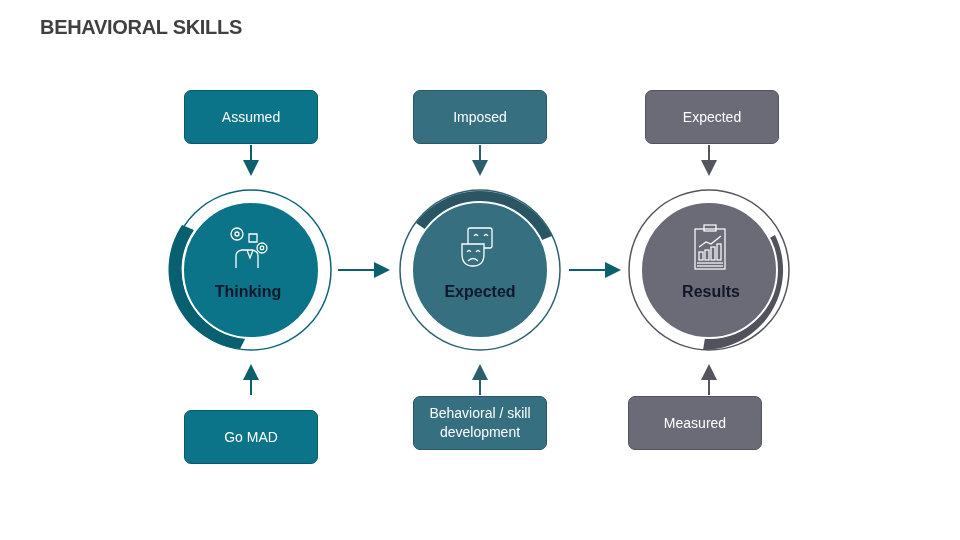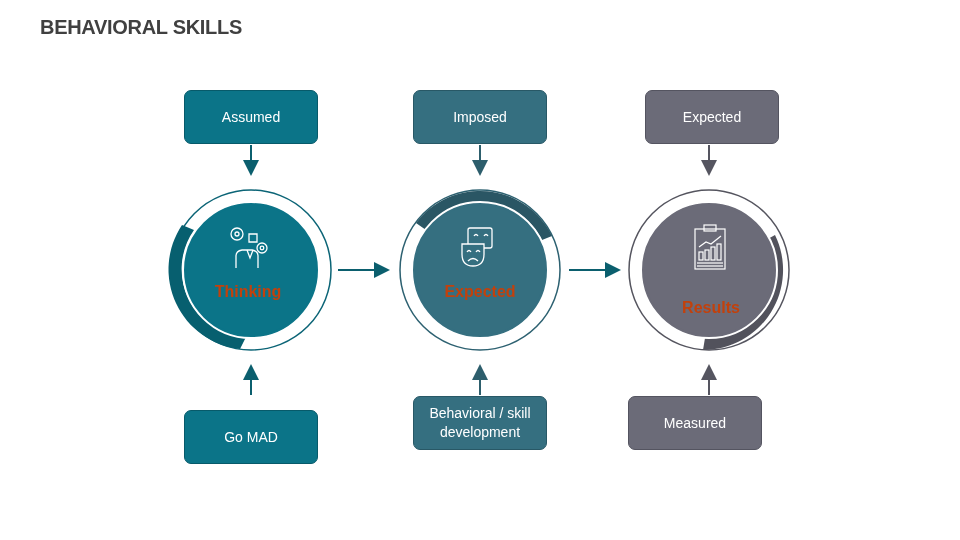--- a/index.html
+++ b/index.html
@@ -7,21 +7,21 @@
          font-family:"Liberation Sans", "DejaVu Sans", sans-serif; }
   .title { position:absolute; left:40px; top:16px; font-size:20px; font-weight:bold; color:#404040;
            letter-spacing:-0.3px; font-family:"Liberation Sans", sans-serif; }
   .box { position:absolute; width:134px; height:54px; border-radius:7px; color:#fff;
          display:flex; align-items:center; justify-content:center; text-align:center;
          font-size:14px; line-height:19px; box-sizing:border-box; }
   .teal1 { background:#0b7488; border:1.5px solid #075a6a; }
   .teal2 { background:#356f80; border:1.5px solid #285866; }
   .gray  { background:#6b6b78; border:1.5px solid #545460; }
   svg.diagram { position:absolute; left:0; top:0; }
-  .circ-label { position:absolute; color:#c2410c; font-weight:bold; font-size:16px; text-align:center; width:120px; }
+  .circ-label { position:absolute; color:#0f172a; font-weight:bold; font-size:16px; text-align:center; width:120px; }
 </style>
 </head>
 <body>
 
 <div class="title">BEHAVIORAL SKILLS</div>
 
 <svg class="diagram" width="960" height="540" viewBox="0 0 960 540">
   <defs>
     <marker id="ahTeal" markerWidth="8" markerHeight="8" refX="6" refY="4" orient="auto">
       <path d="M0,0 L8,4 L0,8 Z" fill="#0b5f6e"></path>
@@ -91,21 +91,21 @@
       <rect x="711" y="247" width="4" height="13"></rect>
       <rect x="717" y="244" width="4" height="16"></rect>
       <line x1="697" y1="263" x2="723" y2="263"></line>
       <line x1="697" y1="266" x2="723" y2="266"></line>
     </g>
   </g>
 </svg>
 
 <div class="circ-label" style="left:188px; top:283px;">Thinking</div>
 <div class="circ-label" style="left:420px; top:283px;">Expected</div>
-<div class="circ-label" style="left:651px; top:283px;margin-top:16px;">Results</div>
+<div class="circ-label" style="left:651px; top:283px;">Results</div>
 
 <div class="box teal1" style="left:184px; top:90px;">Assumed</div>
 <div class="box teal2" style="left:413px; top:90px;">Imposed</div>
 <div class="box gray" style="left:645px; top:90px;">Expected</div>
 
 <div class="box teal1" style="left:184px; top:410px;">Go MAD</div>
 <div class="box teal2" style="left:413px; top:396px; padding:0 6px;">Behavioral / skill development</div>
 <div class="box gray" style="left:628px; top:396px;">Measured</div>
 
 </body></html>

